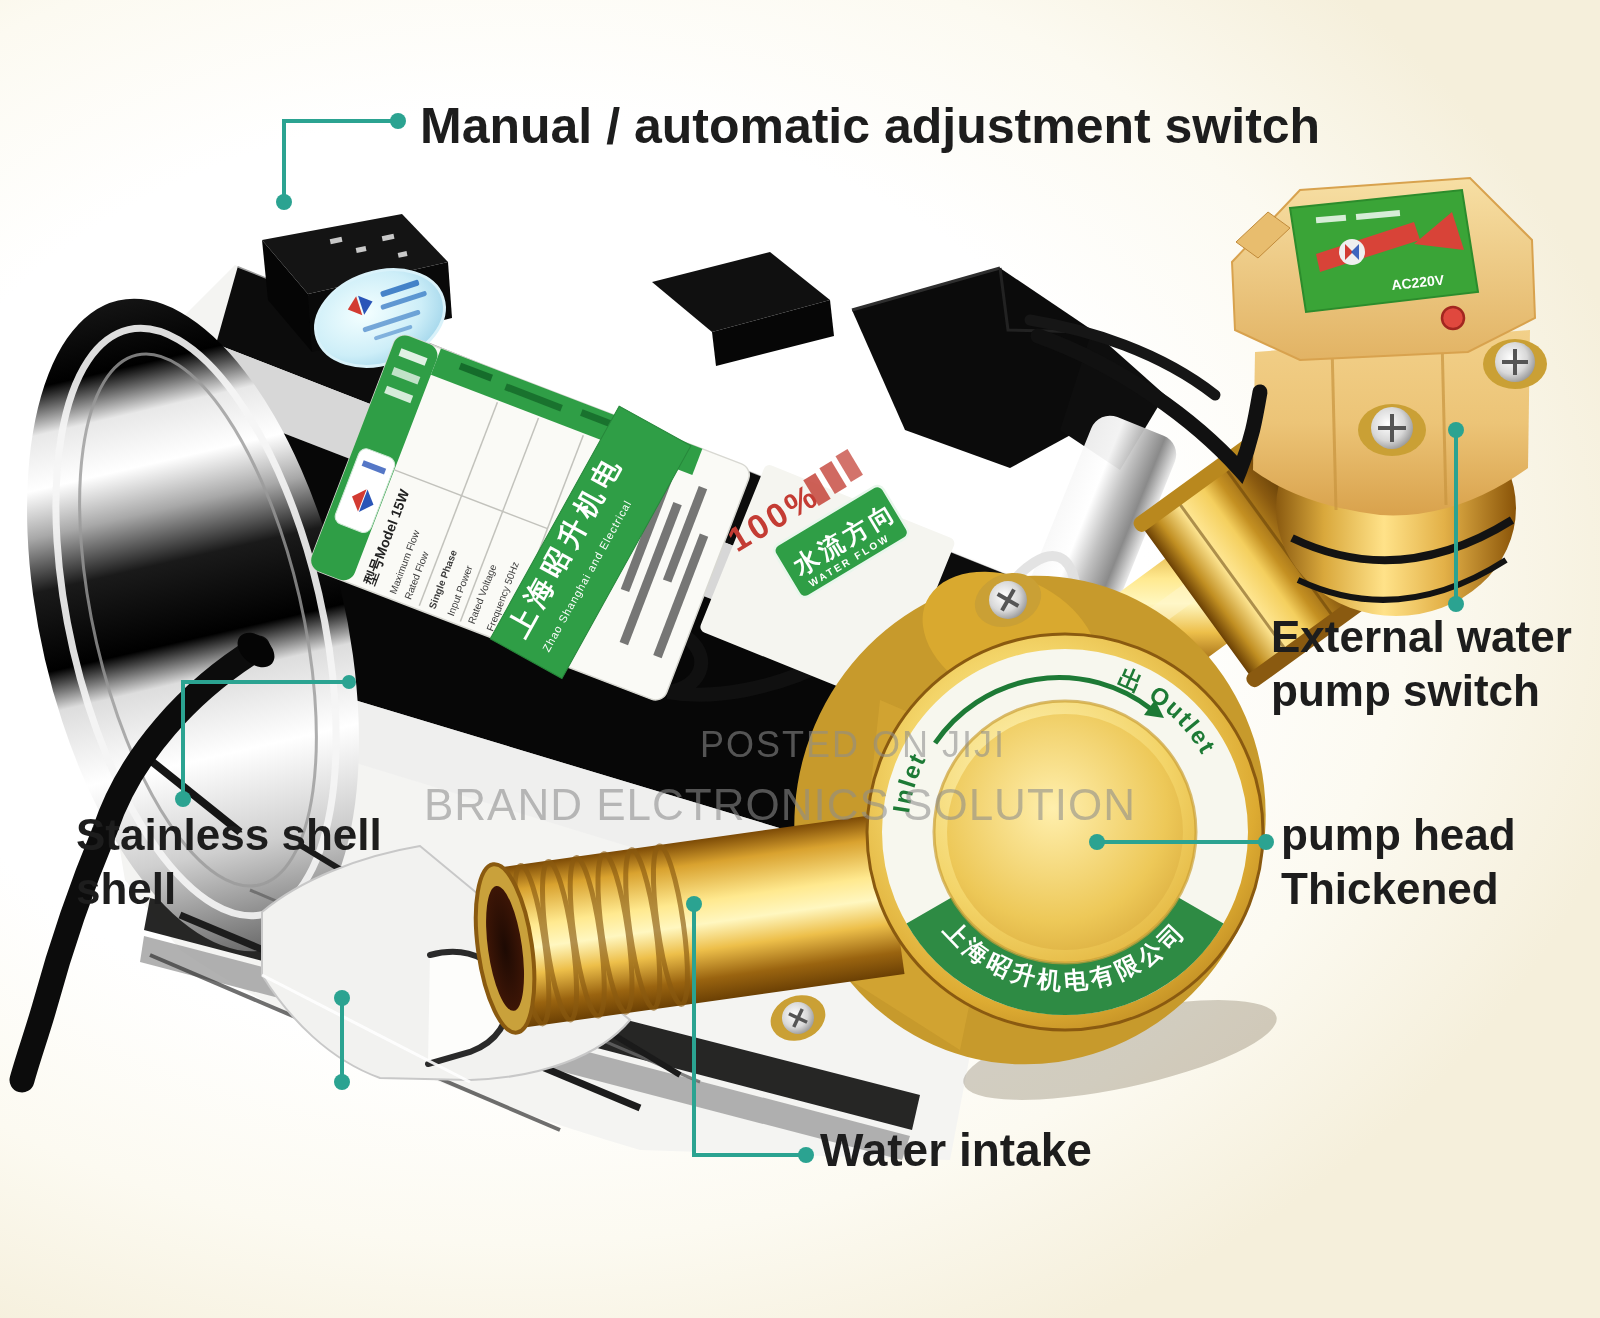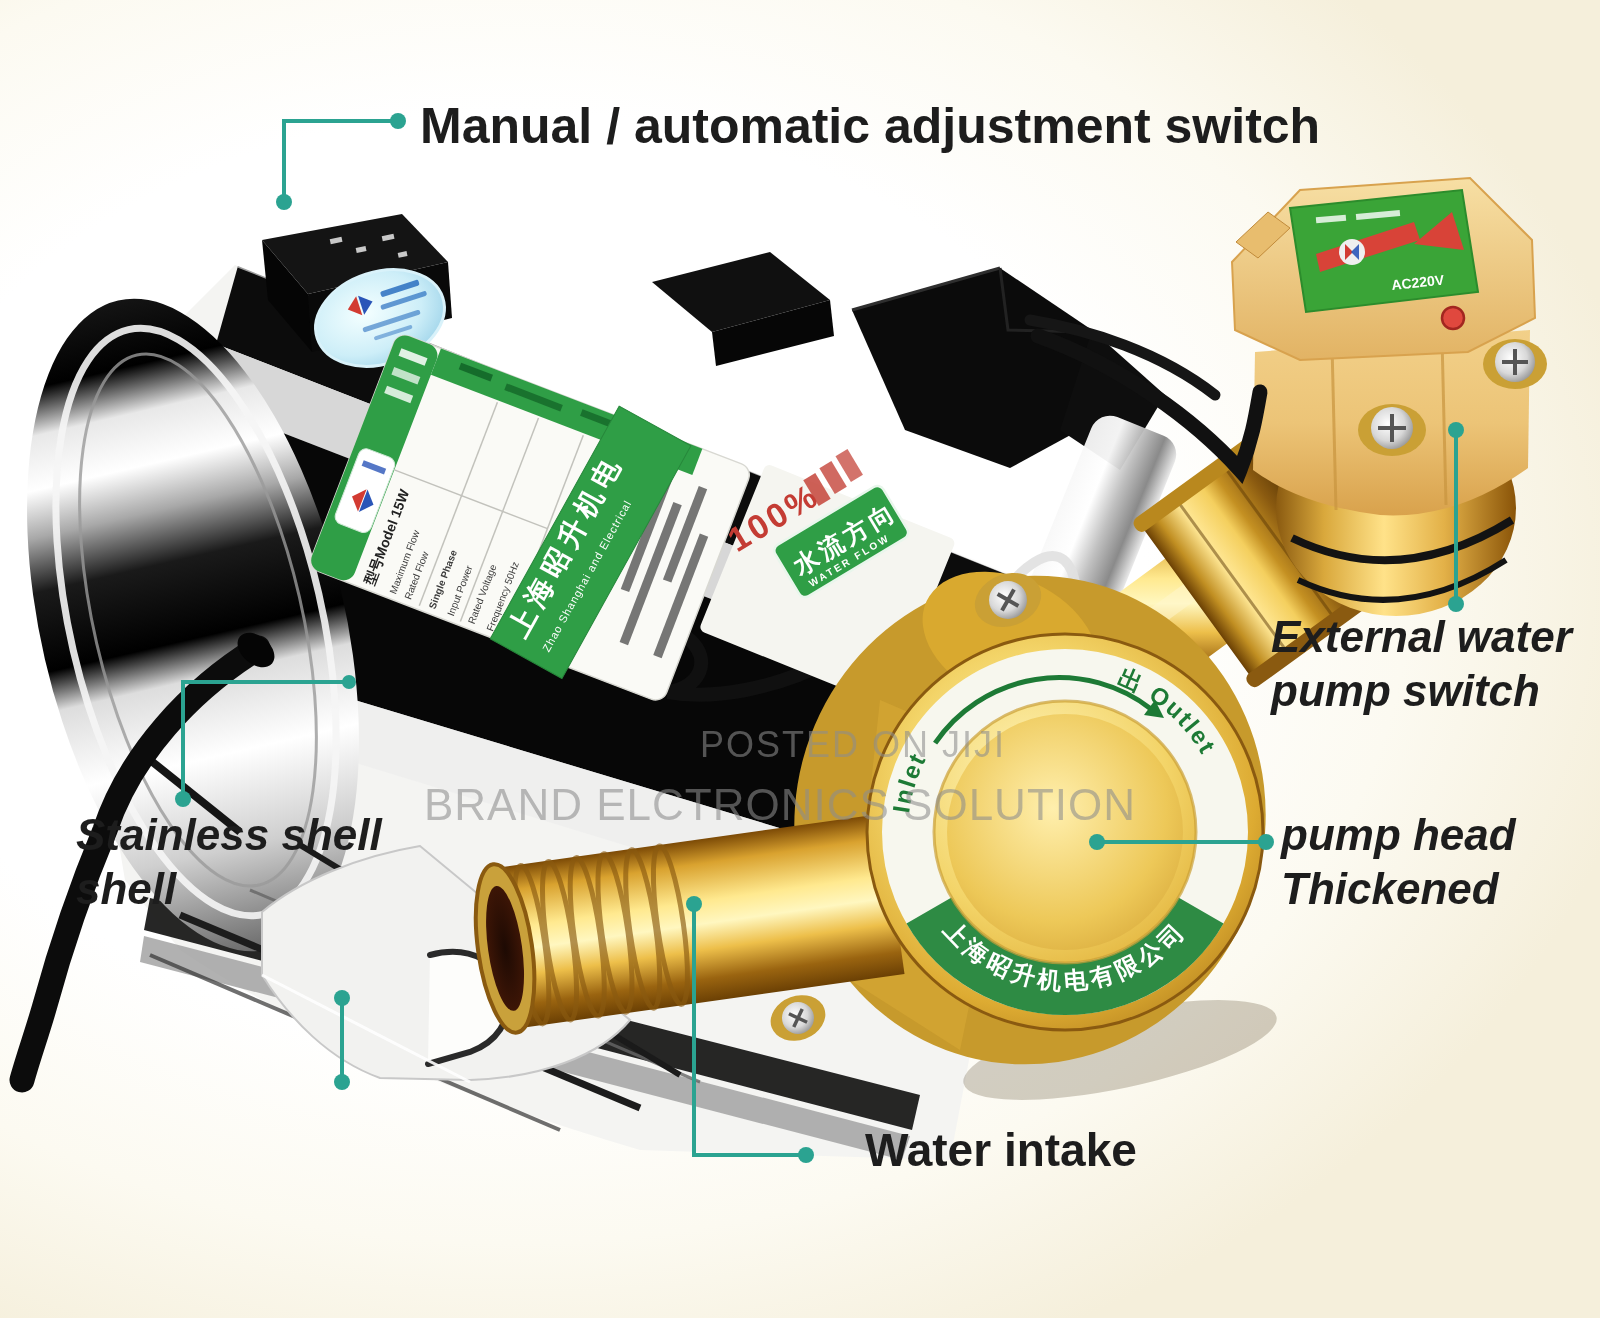--- a/index.html
+++ b/index.html
@@ -11,21 +11,21 @@
   .stage svg{position:absolute;left:0;top:0;}
   .ann{
     position:absolute;color:#1d1d1d;font-weight:700;line-height:1.22;
     letter-spacing:0px;white-space:nowrap;z-index:30;
   }
   .ann span{display:block;}
   .wm{
     position:absolute;color:#8d8d8d;font-weight:400;z-index:25;opacity:.58;
     letter-spacing:2px;white-space:nowrap;
   }
-  .f42{font-size:50px;} .f44{font-size:44px;font-style:italic;} .f46{font-size:46px;}
+  .f42{font-size:50px;} .f44{font-size:44px;} .f46{font-size:46px;}
 </style>
 </head>
 <body>
 
 <div class="stage">
 
 <svg width="1600" height="1318" viewBox="0 0 1600 1318">
   <defs>
     <linearGradient id="capG" x1="0" y1="0" x2="0" y2="1">
       <stop offset="0" stop-color="#141414"></stop>
@@ -398,21 +398,21 @@
   <span>Manual / automatic adjustment switch</span>
 </div>
 <div class="ann f44" style="left:1271px;top:610px;">
   <span>External water</span>
   <span>pump switch</span>
 </div>
 <div class="ann f44" style="left:76px;top:808px;">
   <span>Stainless shell</span>
   <span>shell</span>
 </div>
-<div class="ann f46" style="left:865px;top:1122px;">
+<div class="ann f46" style="left:820px;top:1122px;">
   <span>Water intake</span>
 </div>
 <div class="ann f44" style="left:1281px;top:808px;">
   <span>pump head</span>
   <span>Thickened</span>
 </div>
 
 </div>
 
 </body></html>

